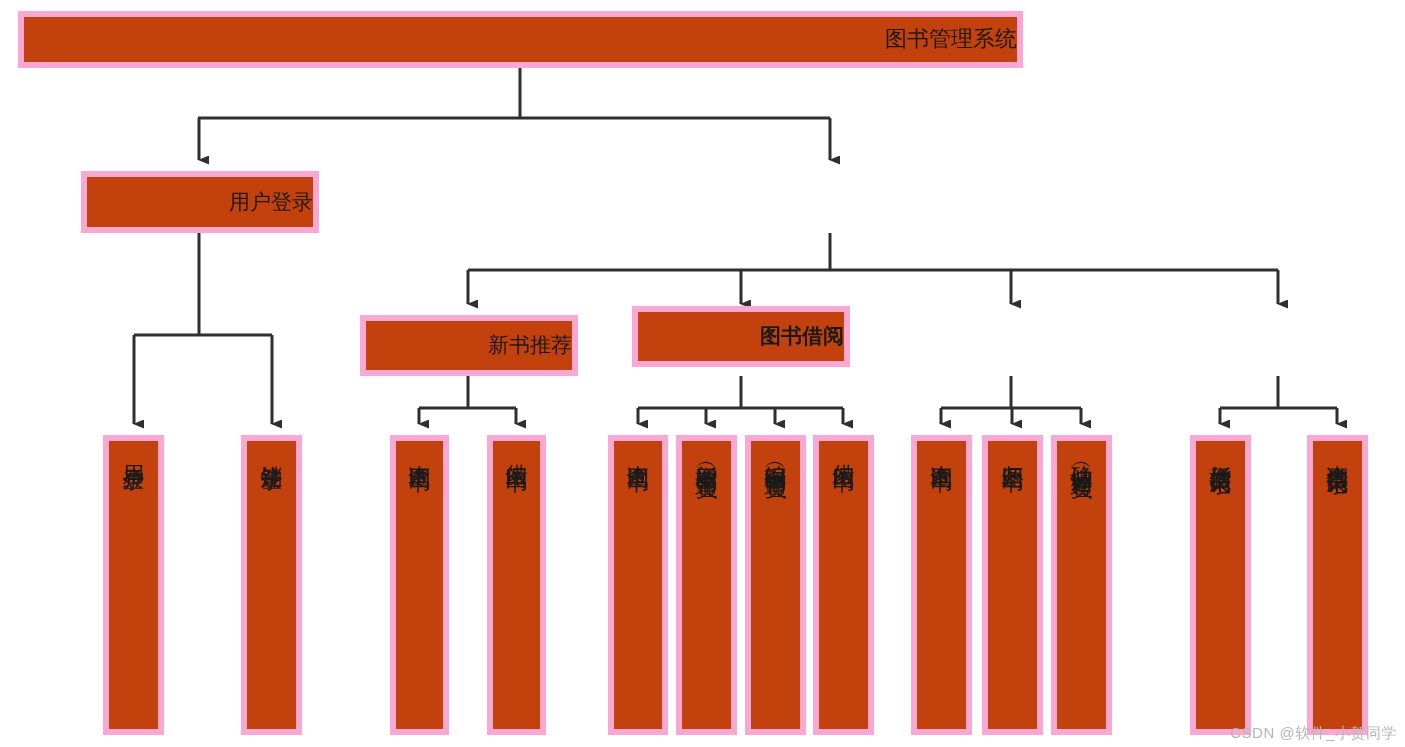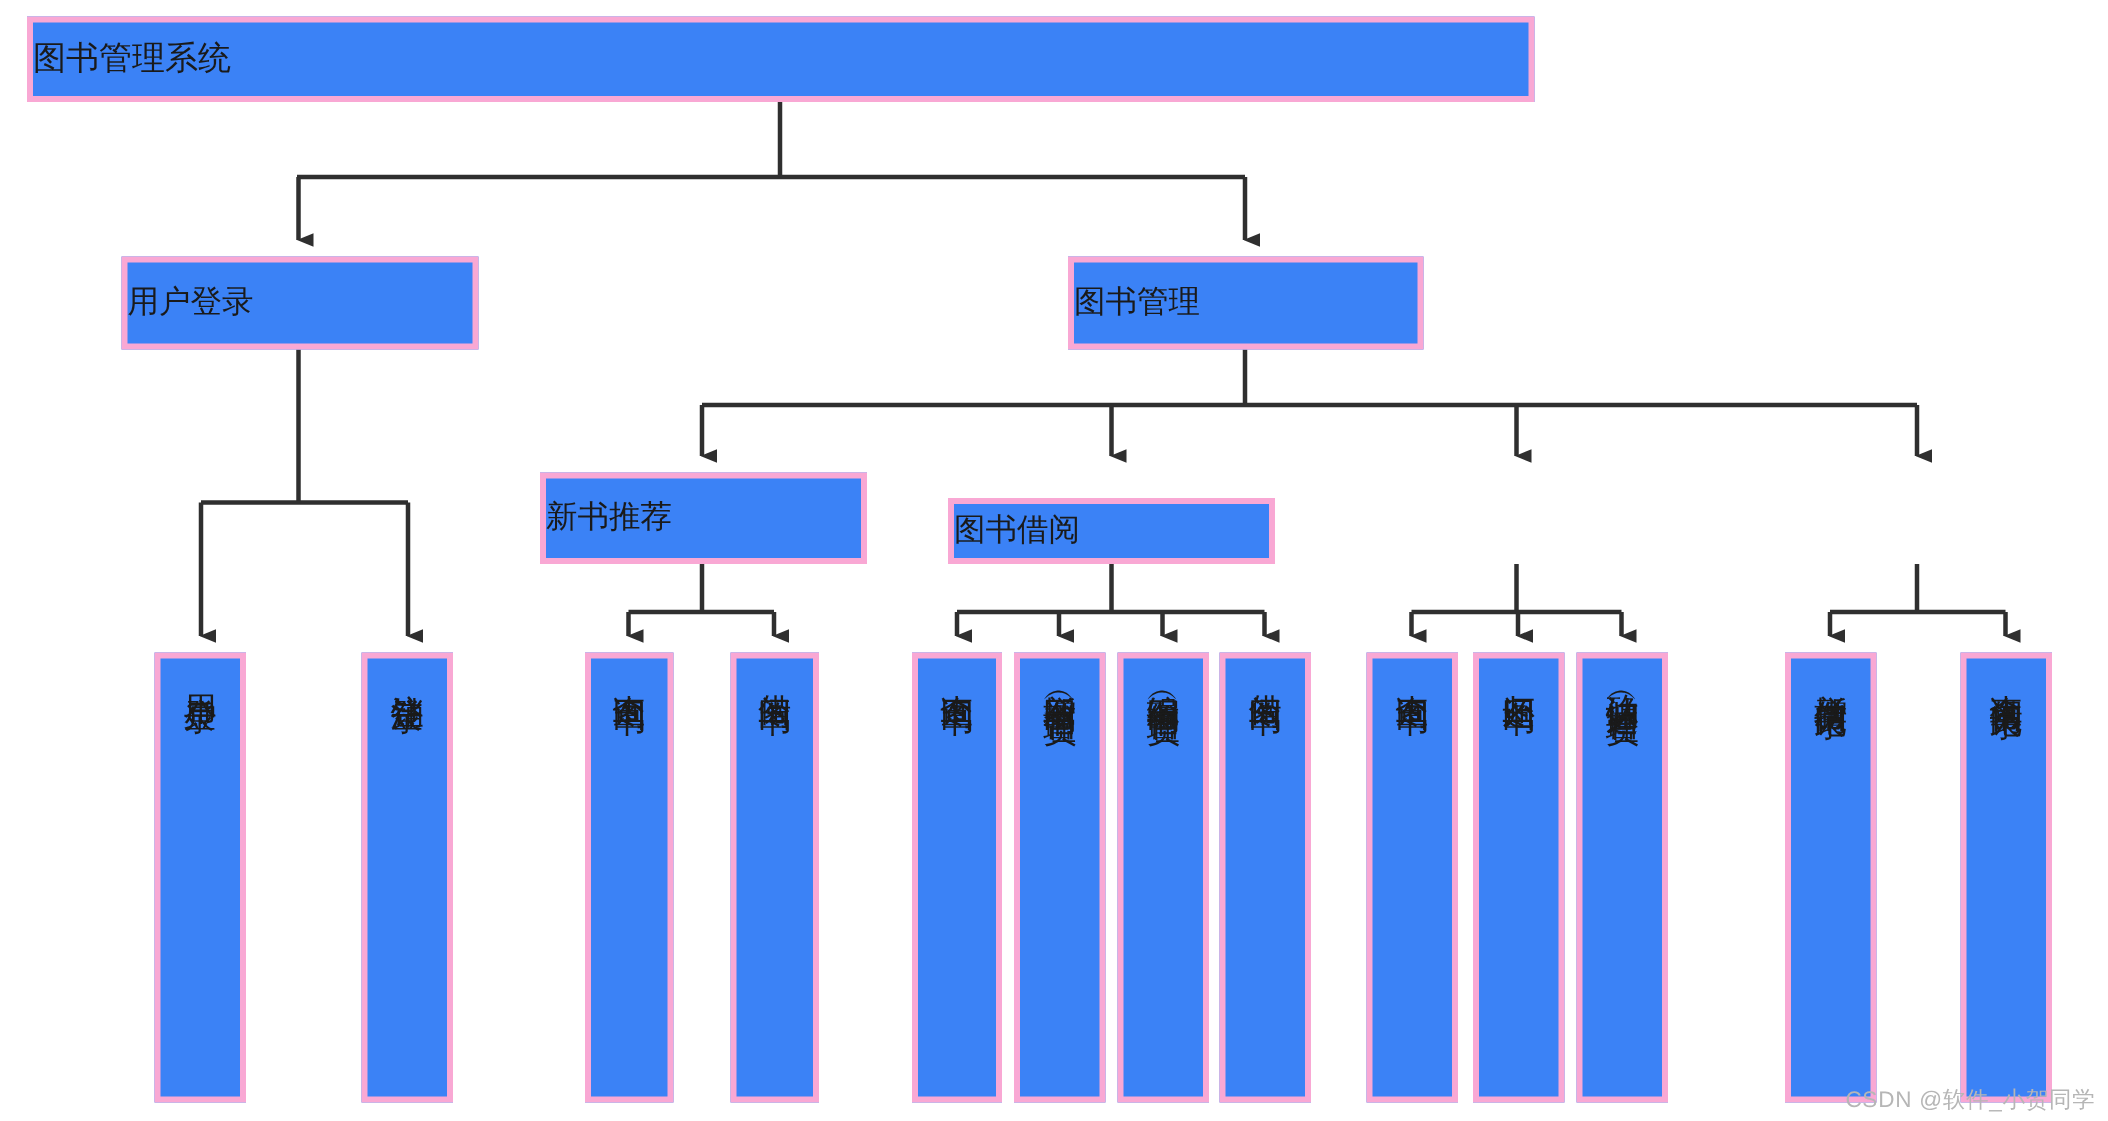--- a/index.html
+++ b/index.html
@@ -21,25 +21,25 @@
     position: absolute;
     left: 0;
     top: 0;
     width: 1405px;
     height: 747px;
     pointer-events: none;
   }
   .node {
     position: absolute;
     box-sizing: border-box;
-    border: 4px solid #f9a8d4;
-    background: #3b82f6;
+    border: 6px solid #f9a8d4;
+    background: #c2410c;
     display: flex;
     align-items: center;
-    justify-content: flex-start;
+    justify-content: flex-end;
     color: #1a1a1a;
   }
   .node-label {
     display: block;
     text-align: center;
     line-height: 1.28;
     white-space: pre;
   }
   .node.horizontal .node-label {
     font-size: 21px;
@@ -124,28 +124,25 @@
     </g>
   </svg>
 
   <div class="node horizontal root" style="left:18px; top:11px; width:1005px; height:57px;">
     <span class="node-label">图书管理系统</span>
   </div>
 
   <div class="node horizontal" style="left:81px; top:171px; width:238px; height:62px;">
     <span class="node-label">用户登录</span>
   </div>
-  <div class="node horizontal" style="left:712px; top:171px; width:237px; height:62px;">
-    <span class="node-label">图书管理</span>
-  </div>
 
   <div class="node horizontal" style="left:360px; top:315px; width:218px; height:61px;">
     <span class="node-label">新书推荐</span>
   </div>
-  <div class="node horizontal" style="left:632px; top:332px; width:218px; height:44px;">
+  <div class="node horizontal" style="left:632px; top:306px; width:218px; height:61px;font-weight:bold;">
     <span class="node-label">图书借阅</span>
   </div>
 
   <div class="node vertical" style="left:103px; top:435px; width:61px; height:300px;">
     <span class="node-label">用户登录</span>
   </div>
   <div class="node vertical" style="left:241px; top:435px; width:61px; height:300px;">
     <span class="node-label">注销登录</span>
   </div>
 

